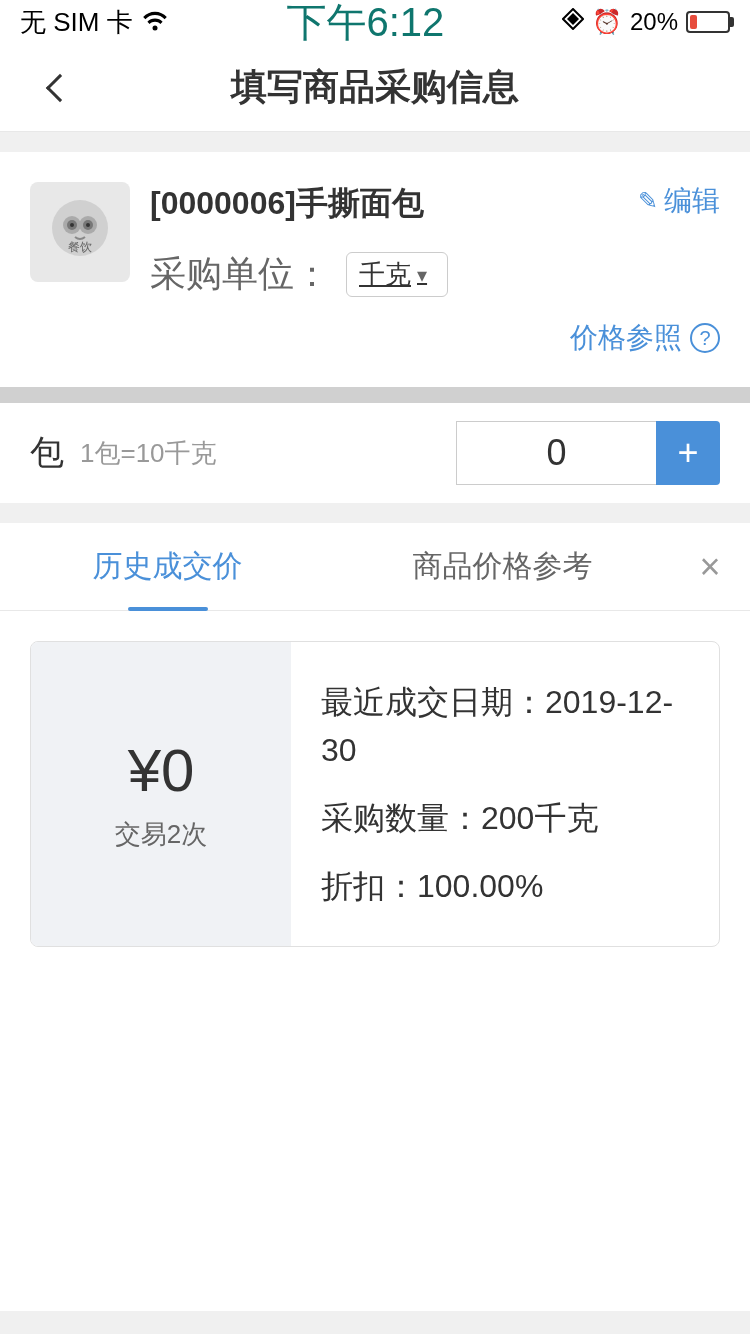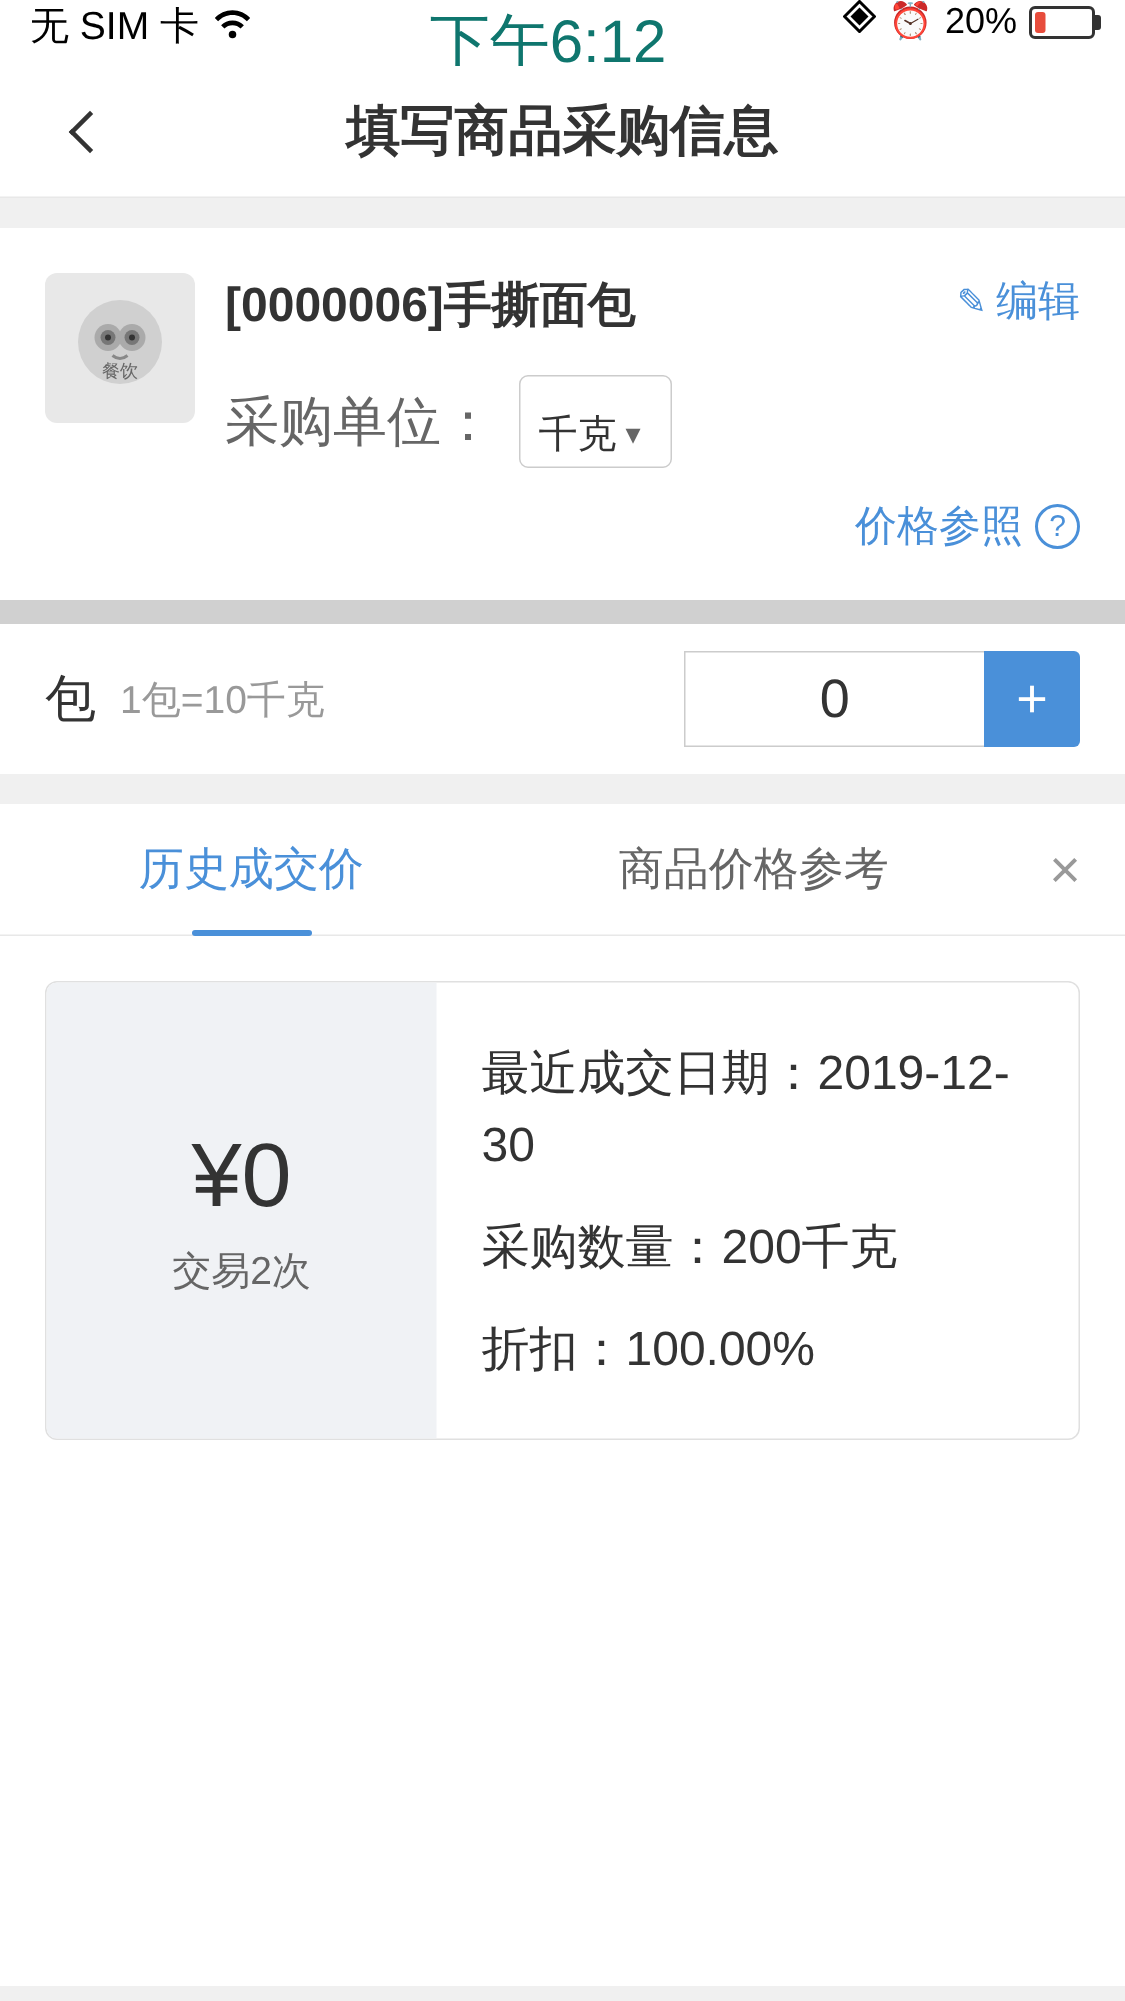--- a/index.html
+++ b/index.html
@@ -11,21 +11,21 @@
       font-family: -apple-system, "PingFang SC", "Helvetica Neue", sans-serif;
       overflow-x: hidden;
     }
 
     
     .status-bar {
       width: 750px;
       height: 44px;
       background: #fff;
       display: flex;
-      align-items: flex-start;
+      align-items: center;
       justify-content: space-between;
       padding: 0 20px;
       font-size: 28px;
     }
     .status-left {
       display: flex;
       align-items: center;
       gap: 8px;
       font-size: 26px;
       color: #000;
@@ -152,28 +152,29 @@
       align-items: center;
       gap: 16px;
     }
     .unit-label {
       font-size: 36px;
       color: #666;
     }
     .unit-select {
       border: 1px solid #ccc;
       border-radius: 6px;
-      padding: 21px 20px 4px 12px;
+      padding: 4px 20px 4px 12px;
       font-size: 26px;
       color: #333;
       background: #fff;
       position: relative;
       display: flex;
       align-items: center;
       gap: 6px;
+      text-decoration: underline;
     }
     .unit-select-arrow {
       font-size: 20px;
       color: #666;
     }
     .edit-btn {
       display: flex;
       align-items: center;
       gap: 6px;
       font-size: 28px;

